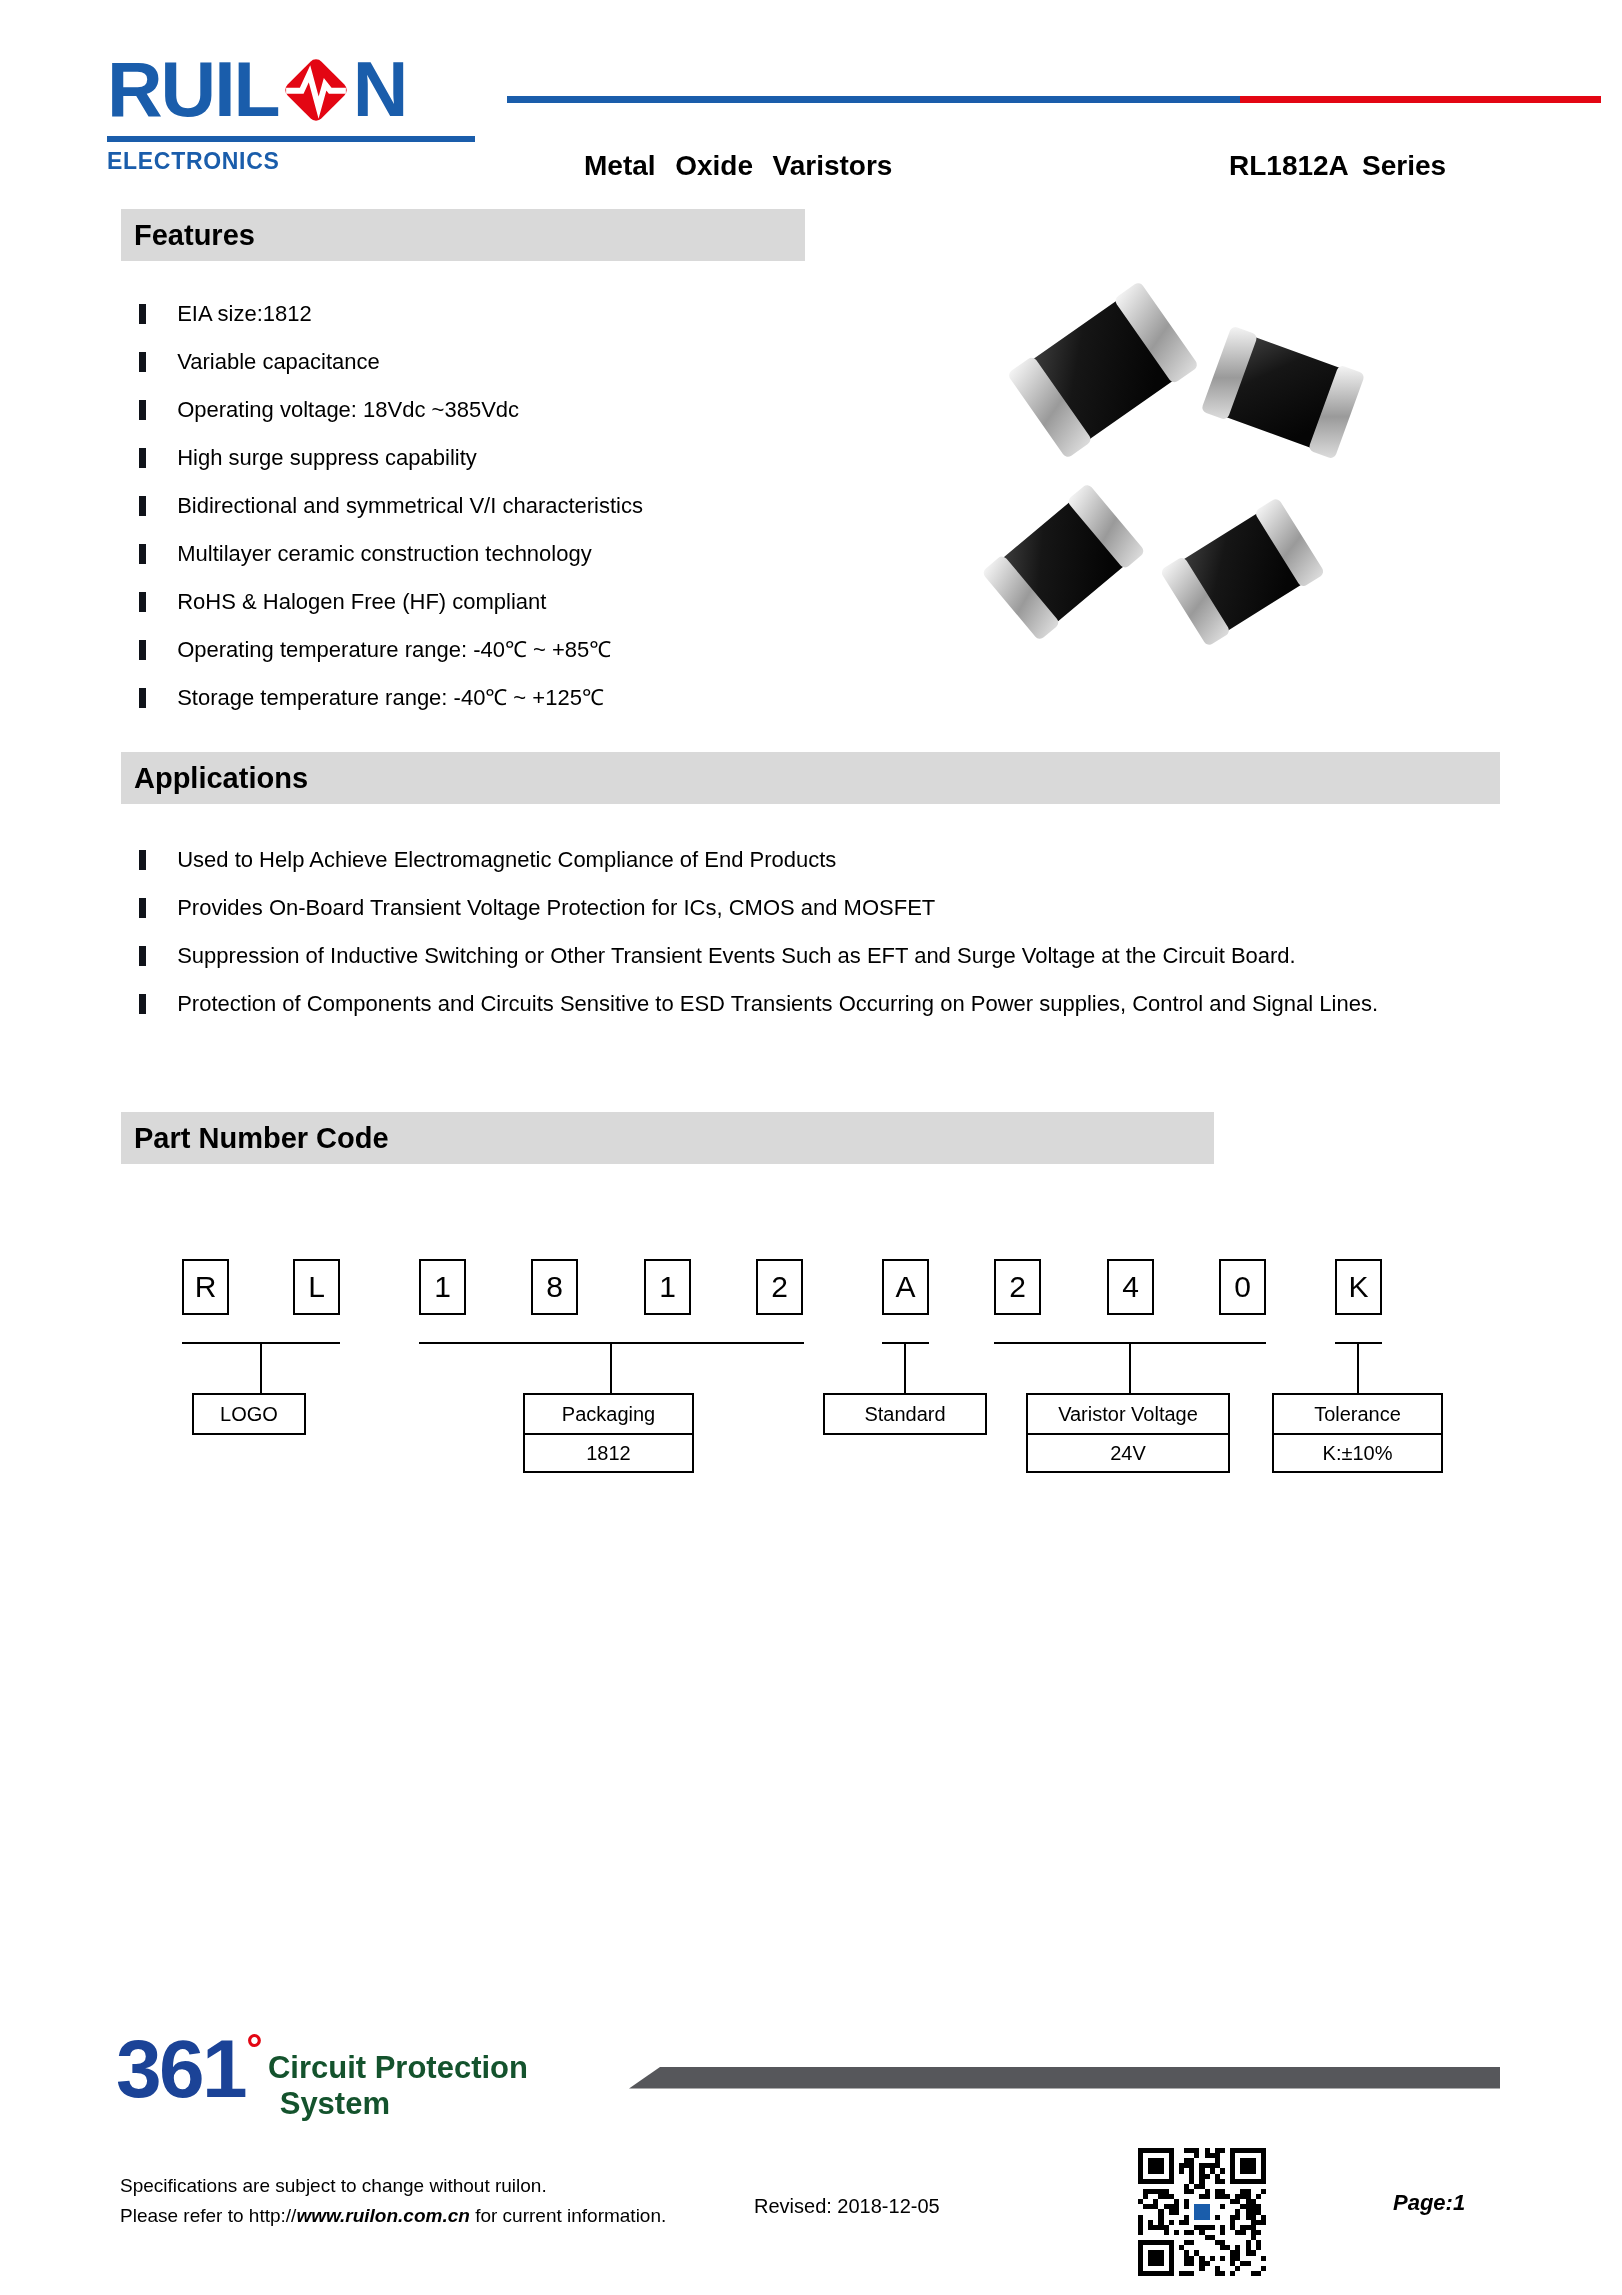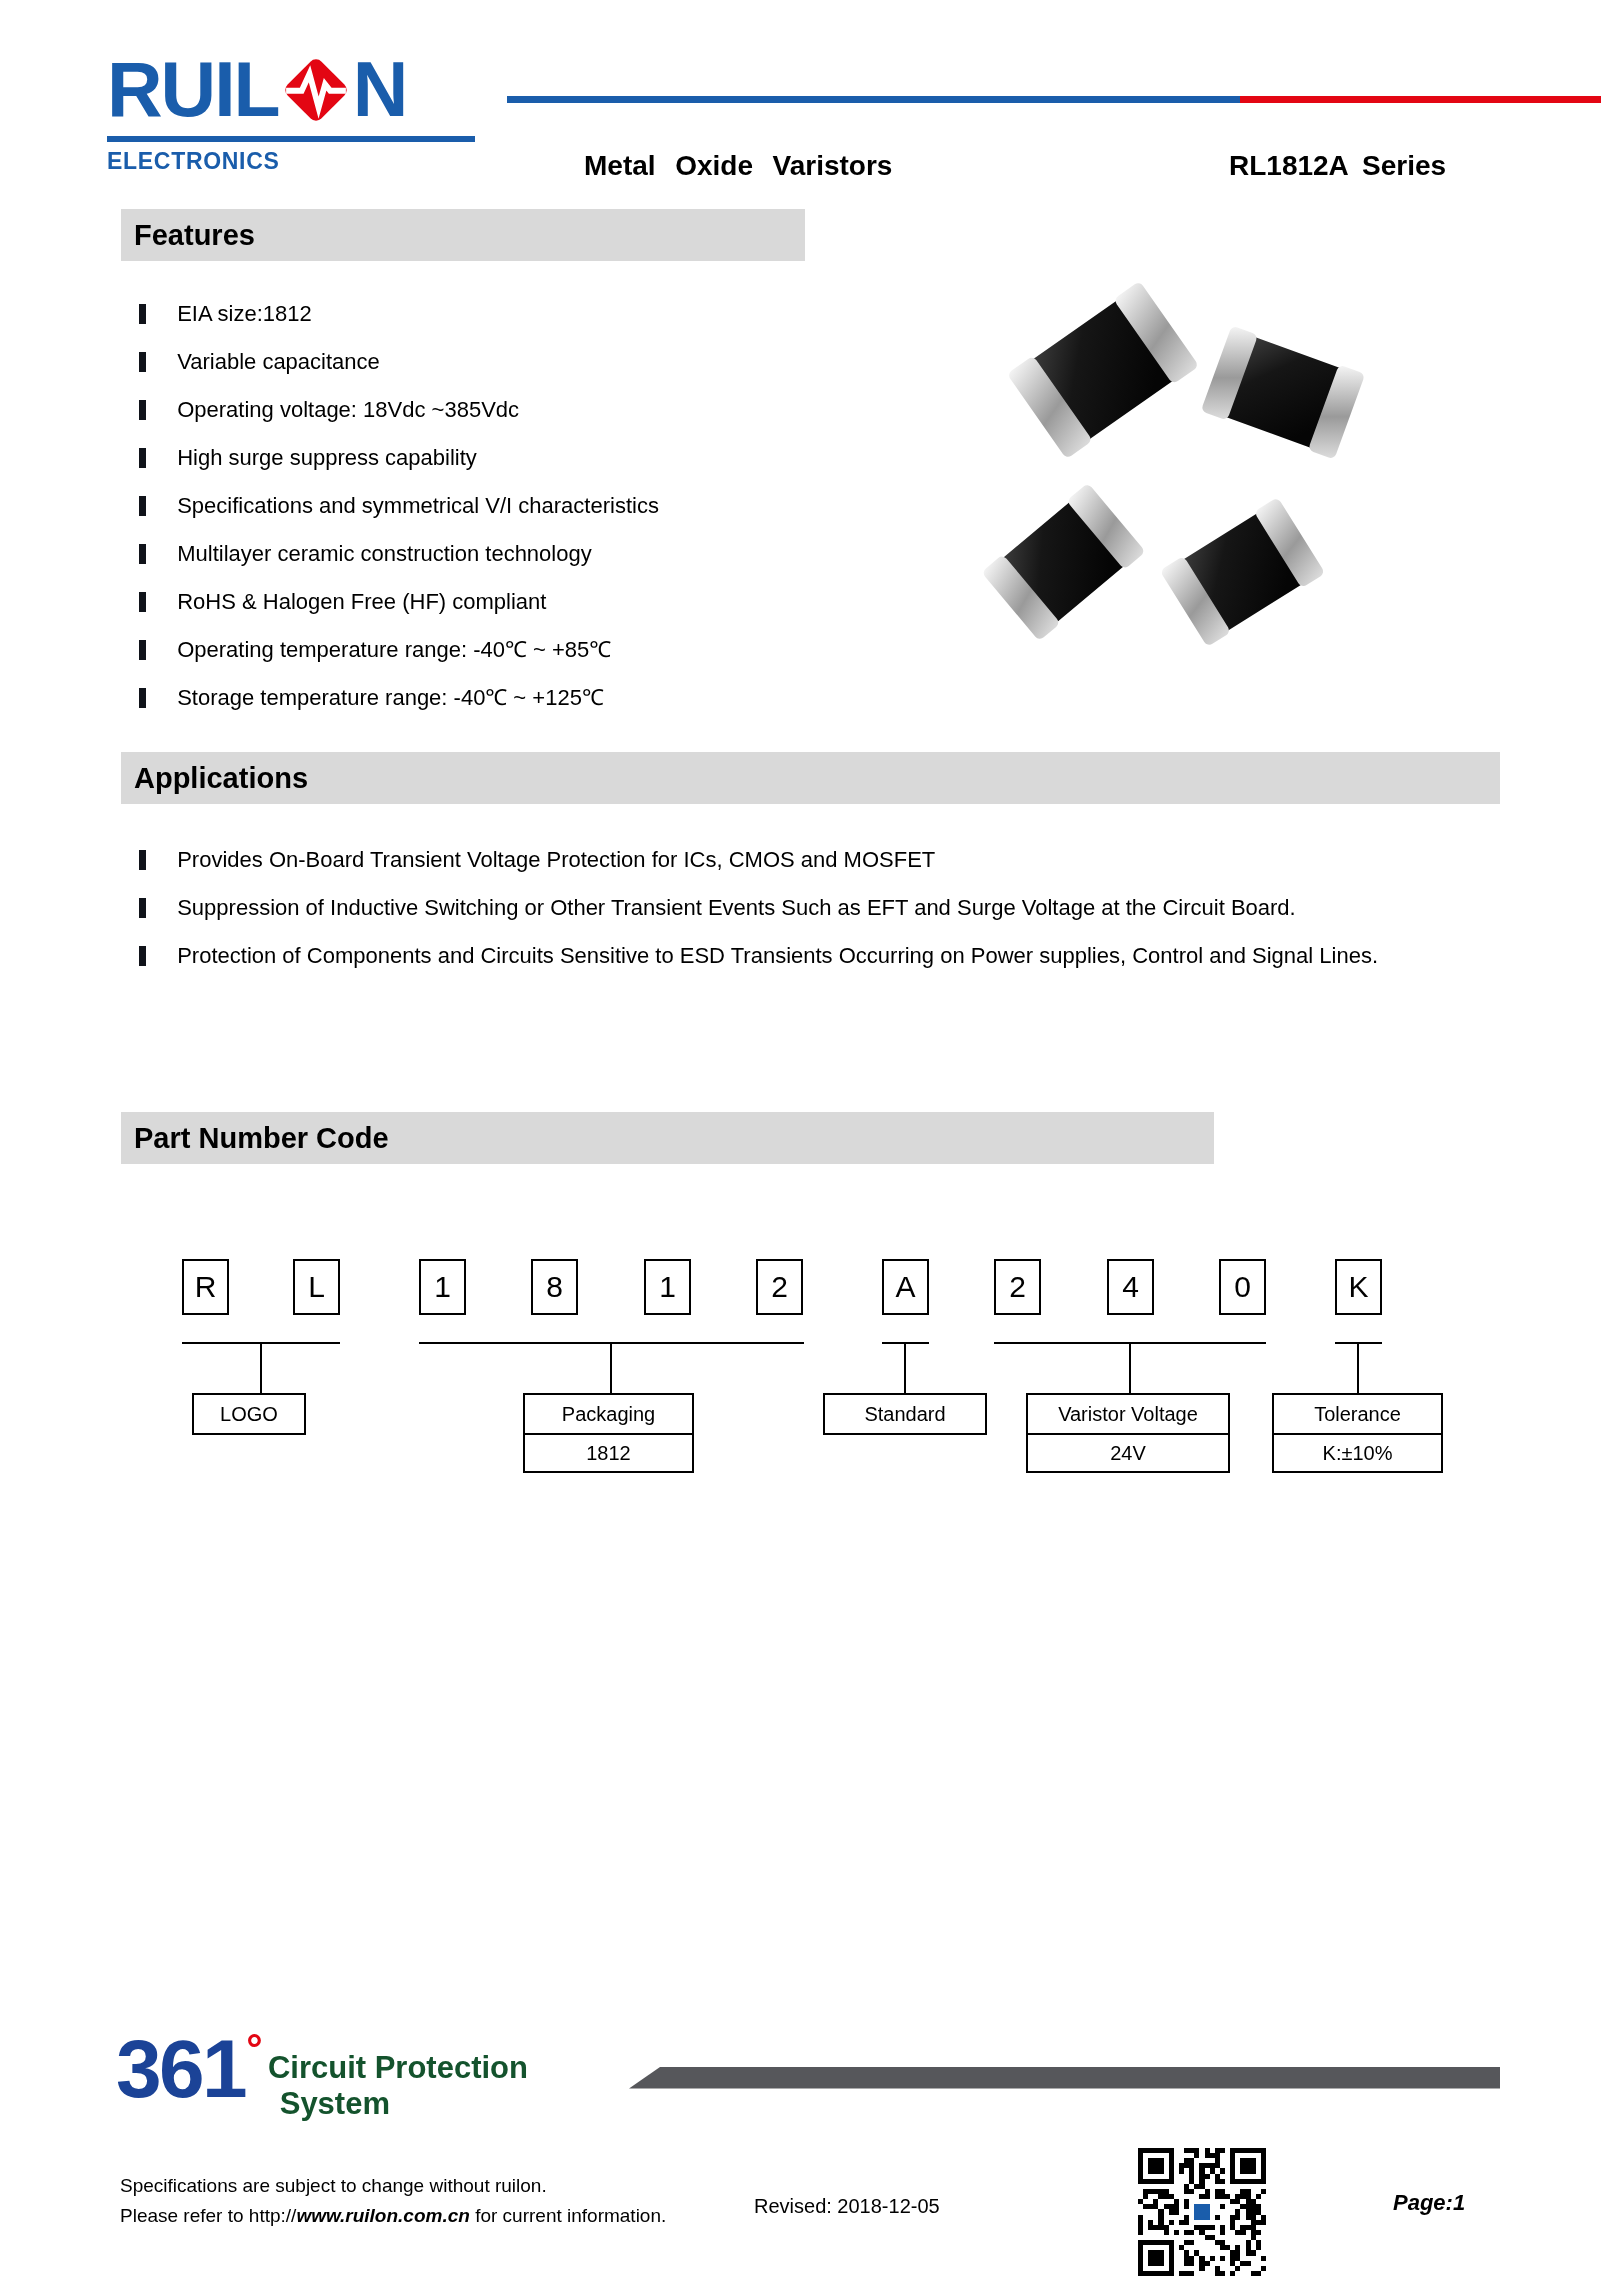--- a/index.html
+++ b/index.html
@@ -107,21 +107,21 @@
     <div class="bullet-item">
         <span class="bt"></span>
         <span class="feat-text">Operating voltage: 18Vdc ~385Vdc</span>
       </div>
     <div class="bullet-item">
         <span class="bt"></span>
         <span class="feat-text">High surge suppress capability</span>
       </div>
     <div class="bullet-item">
         <span class="bt"></span>
-        <span class="feat-text">Specifications and symmetrical V/I characteristics</span>
+        <span class="feat-text">Bidirectional and symmetrical V/I characteristics</span>
       </div>
     <div class="bullet-item">
         <span class="bt"></span>
         <span class="feat-text">Multilayer ceramic construction technology</span>
       </div>
     <div class="bullet-item">
         <span class="bt"></span>
         <span class="feat-text">RoHS &amp; Halogen Free (HF) compliant</span>
       </div>
     <div class="bullet-item">
@@ -137,20 +137,24 @@
   <div class="chips">
     <div class="chip c1"></div>
     <div class="chip c2"></div>
     <div class="chip c3"></div>
     <div class="chip c4"></div>
   </div>
 
   <div class="sec-bar bar-applications">Applications</div>
 
   <div class="blist app-list">
+    <div class="bullet-item">
+        <span class="bt"></span>
+        <span class="app-text">Used to Help Achieve Electromagnetic Compliance of End Products</span>
+      </div>
     <div class="bullet-item">
         <span class="bt"></span>
         <span class="app-text">Provides On-Board Transient Voltage Protection for ICs, CMOS and MOSFET</span>
       </div>
     <div class="bullet-item">
         <span class="bt"></span>
         <span class="app-text">Suppression of Inductive Switching or Other Transient Events Such as EFT and Surge Voltage at the Circuit Board.</span>
       </div>
     <div class="bullet-item">
         <span class="bt"></span>

